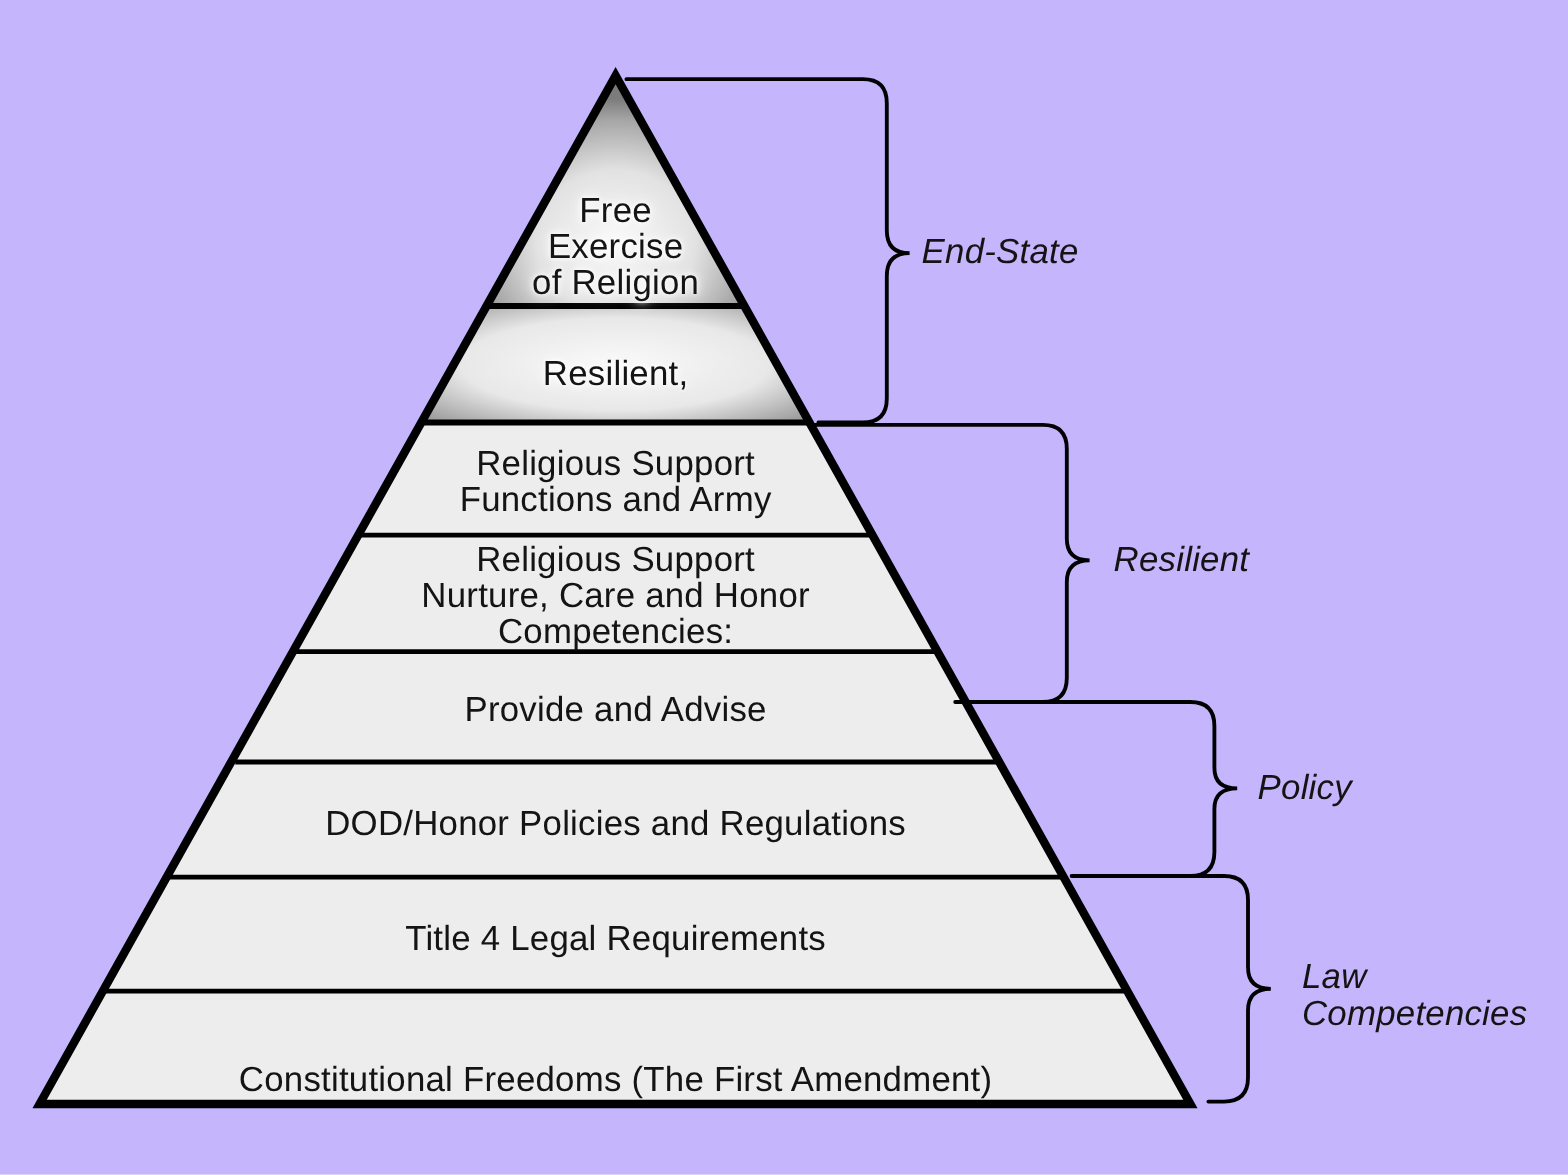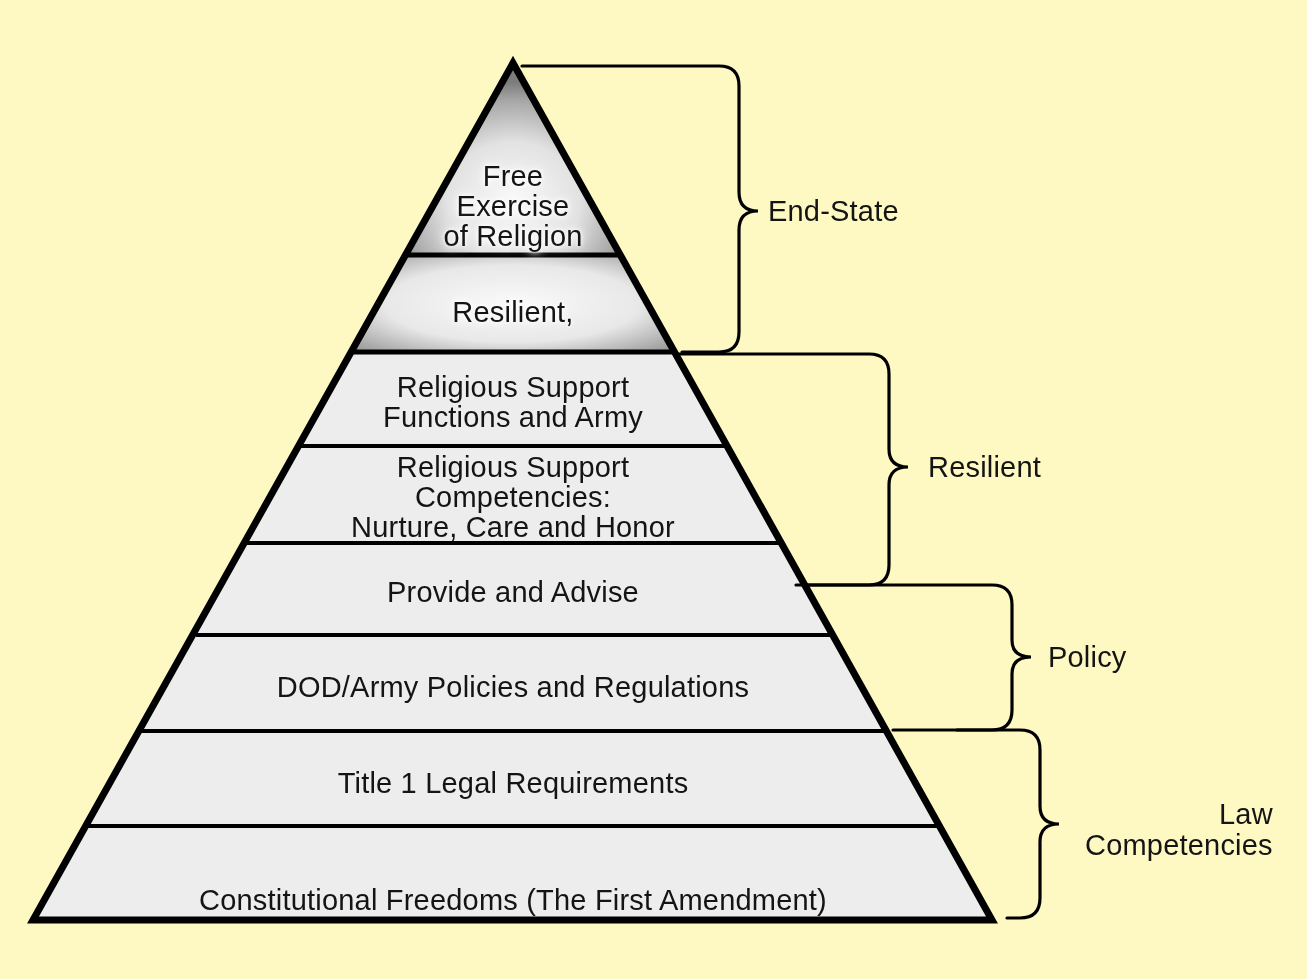--- a/index.html
+++ b/index.html
@@ -4,21 +4,21 @@
 <style>
   html, body {
     margin: 0;
     padding: 0;
     background: #ffffff;
   }
   .stage {
     position: relative;
     width: 1307px;
     height: 979px;
-    background: #fef9c3;
+    background: #c4b5fd;
     font-family: "Liberation Sans", "DejaVu Sans", sans-serif;
     overflow: hidden;
   }
   .stage svg {
     position: absolute;
     left: 0;
     top: 0;
   }
   .level-text {
     position: absolute;
@@ -29,26 +29,27 @@
     line-height: 30px;
     white-space: nowrap;
     letter-spacing: 0.2px;
   }
   .level-text.glow div {
     text-shadow: 0 0 4px #ffffff, 0 0 8px #ffffff, 0 0 14px #ffffff;
   }
   .bracket-label {
     position: absolute;
     transform: translateY(-50%);
-    text-align: right;
+    text-align: left;
     color: #141414;
     font-size: 29px;
     line-height: 31px;
     white-space: nowrap;
     letter-spacing: 0.2px;
+    font-style: italic;
   }
 </style>
 </head>
 <body>
 
 <div class="stage">
 
   <svg width="1307" height="979" viewBox="0 0 1307 979">
     <defs>
       <radialGradient id="gApex" cx="0.5" cy="0.72" r="0.62">
@@ -99,34 +100,34 @@
     <div>Resilient,</div>
   </div>
 
   <div class="level-text" style="left:513px; top:402px;">
     <div>Religious Support</div>
     <div>Functions and Army</div>
   </div>
 
   <div class="level-text" style="left:513px; top:497px;">
     <div>Religious Support</div>
+    <div>Nurture, Care and Honor</div>
     <div>Competencies:</div>
-    <div>Nurture, Care and Honor</div>
   </div>
 
   <div class="level-text" style="left:513px; top:592px;">
     <div>Provide and Advise</div>
   </div>
 
   <div class="level-text" style="left:513px; top:687px;">
-    <div>DOD/Army Policies and Regulations</div>
+    <div>DOD/Honor Policies and Regulations</div>
   </div>
 
   <div class="level-text" style="left:513px; top:783px;">
-    <div>Title 1 Legal Requirements</div>
+    <div>Title 4 Legal Requirements</div>
   </div>
 
   <div class="level-text" style="left:513px; top:874px;margin-top:26px;">
     <div>Constitutional Freedoms (The First Amendment)</div>
   </div>
 
   <div class="bracket-label" style="left:768px; top:211px;">End-State</div>
 
   <div class="bracket-label" style="left:928px; top:467px;">Resilient</div>
 

